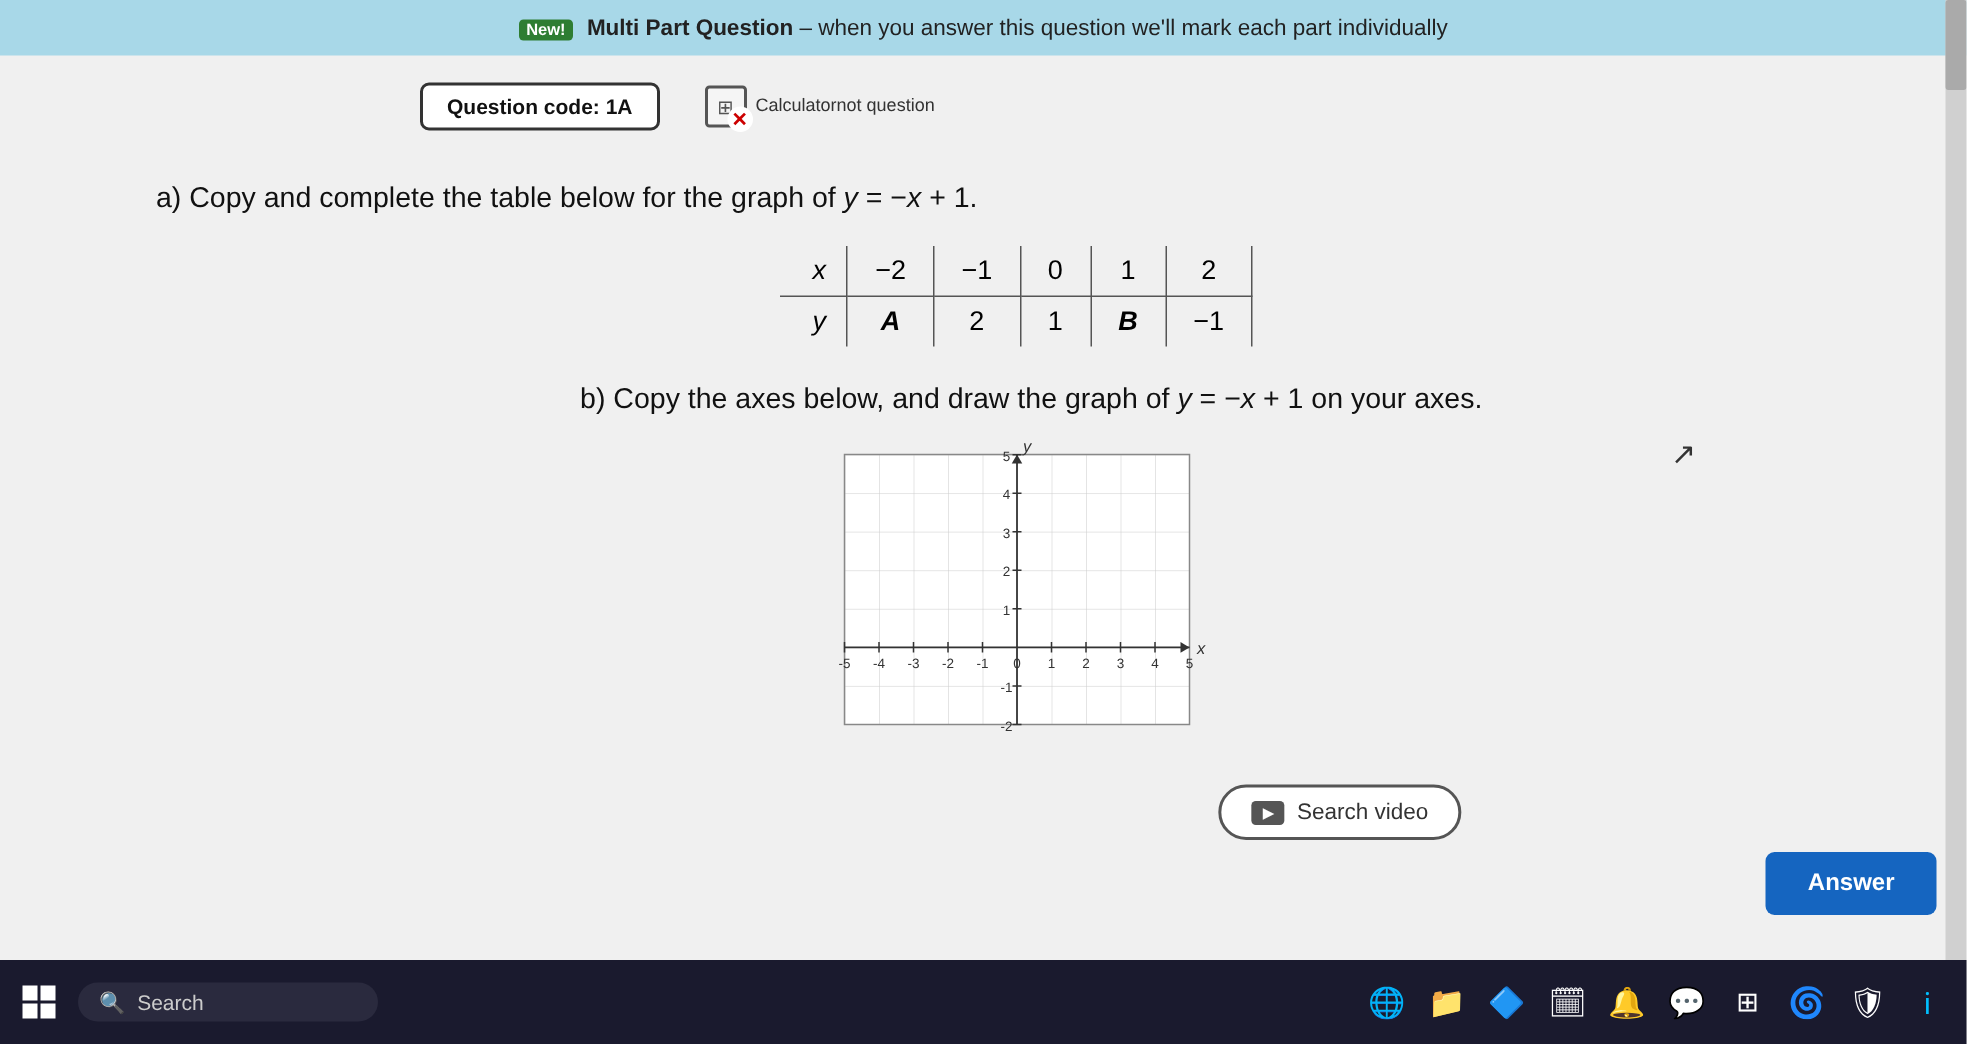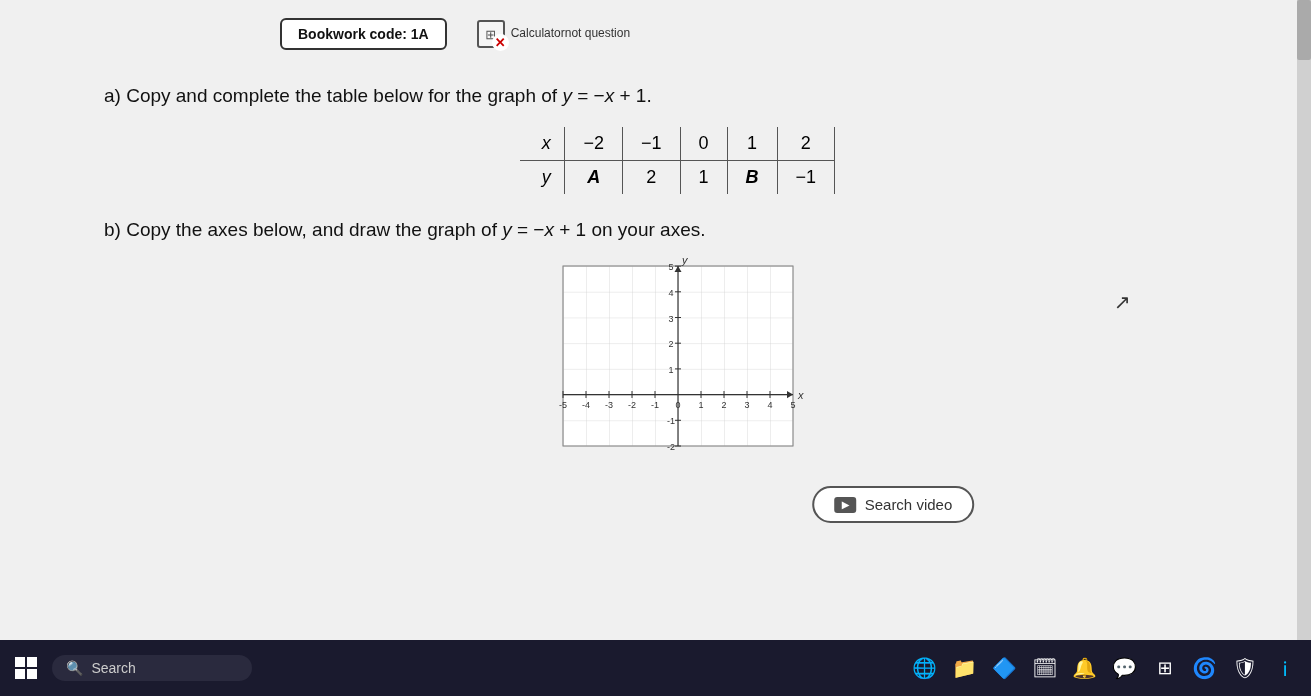--- a/index.html
+++ b/index.html
@@ -146,20 +146,21 @@
       font-style: italic;
       font-weight: bold;
     }
 
     
     .part-b-text {
       font-size: 19px;
       color: #111;
       margin-bottom: 15px;
       margin-left: 20px;
+      text-align: center;
     }
 
     
     .graph-area {
       display: flex;
       justify-content: center;
       align-items: flex-start;
       margin-bottom: 15px;
     }
 
@@ -316,23 +317,28 @@
       display: flex;
       justify-content: center;
       margin-top: 5px;
     }
   </style>
 </head>
 <body>
 
 <div class="main-content">
 
+  <div class="top-banner">
+    <span class="new-badge">New!</span>
+    <strong>Multi Part Question</strong>
+    <span>– when you answer this question we'll mark each part individually</span>
+  </div>
 
   <div class="meta-row" style="margin-top:18px; margin-left:280px;">
-    <div class="bookwork-badge">Bookwork code: 1A</div>
+    <div class="bookwork-badge">Question code: 1A</div>
     <div class="calculator-info">
       <div class="calc-icon-inner">
         <span style="font-size:13px; color:#555;">⊞</span>
         <span class="calc-x" style="color:#c00; font-weight:bold; font-size:13px; position:absolute; bottom:-5px; right:-6px; background:white; border-radius:50%; width:17px;height:17px;display:flex;align-items:center;justify-content:center;">✕</span>
       </div>
       <div class="calc-text">
         <span>Calculator</span>
         <span>not question</span>
       </div>
     </div>
@@ -443,20 +449,21 @@
       <button class="watch-video-btn">
         <span class="video-icon">▶</span>
         <span>Search video</span>
       </button>
     </div>
 
   </div>
 
   <div class="cursor-indicator">↖</div>
 
+  <button class="answer-btn">Answer</button>
 
   <div class="scrollbar">
     <div class="scrollbar-thumb"></div>
   </div>
 
 </div>
 
 <div class="taskbar">
 
   <div class="taskbar-start">

